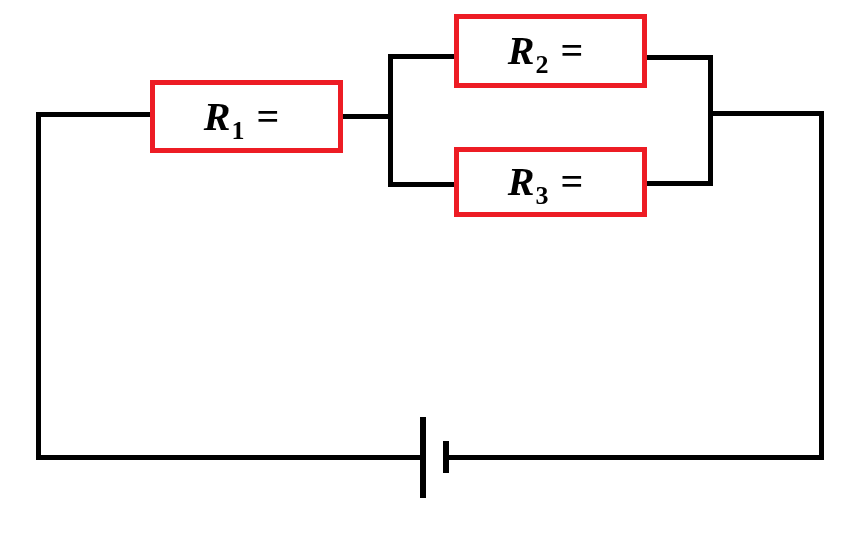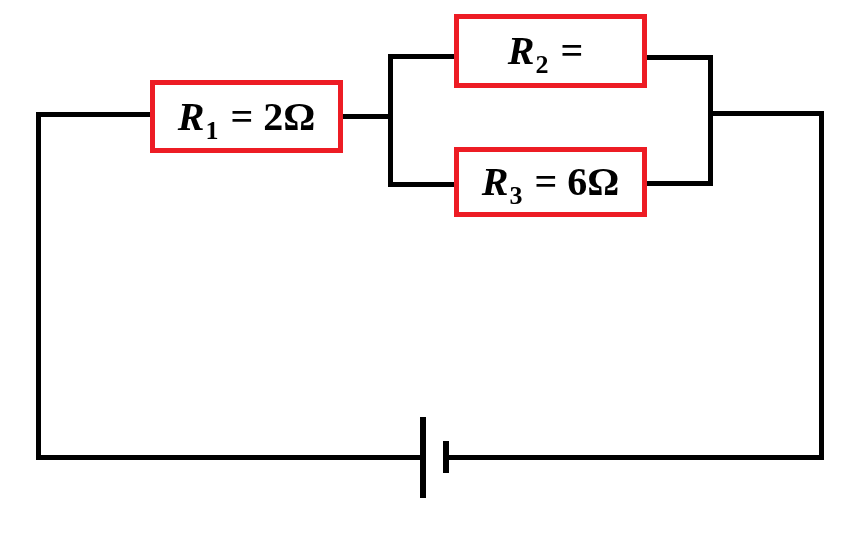--- a/index.html
+++ b/index.html
@@ -77,34 +77,32 @@
   <div class="wire" style="left:645px; top:181px; width:68px; height:5px;"></div>
 
   <div class="wire" style="left:420px; top:417px; width:6px; height:81px;"></div>
   <div class="wire" style="left:443px; top:441px; width:6px; height:32px;"></div>
 
   <div class="resistor-box" style="left:150px; top:80px; width:193px; height:73px;">
     <div class="res-label">
       <span class="res-symbol">R</span>
         <span class="res-sub">1</span>
         <span class="res-eq">=</span>
-        <span class="res-value">2Ω</span>
     </div>
   </div>
 
   <div class="resistor-box" style="left:454px; top:14px; width:193px; height:74px;">
     <div class="res-label">
       <span class="res-symbol">R</span>
         <span class="res-sub">2</span>
         <span class="res-eq">=</span>
     </div>
   </div>
 
   <div class="resistor-box" style="left:454px; top:147px; width:193px; height:70px;">
     <div class="res-label">
       <span class="res-symbol">R</span>
         <span class="res-sub">3</span>
         <span class="res-eq">=</span>
-        <span class="res-value">6Ω</span>
     </div>
   </div>
 
 </div>
 
 </body></html>

